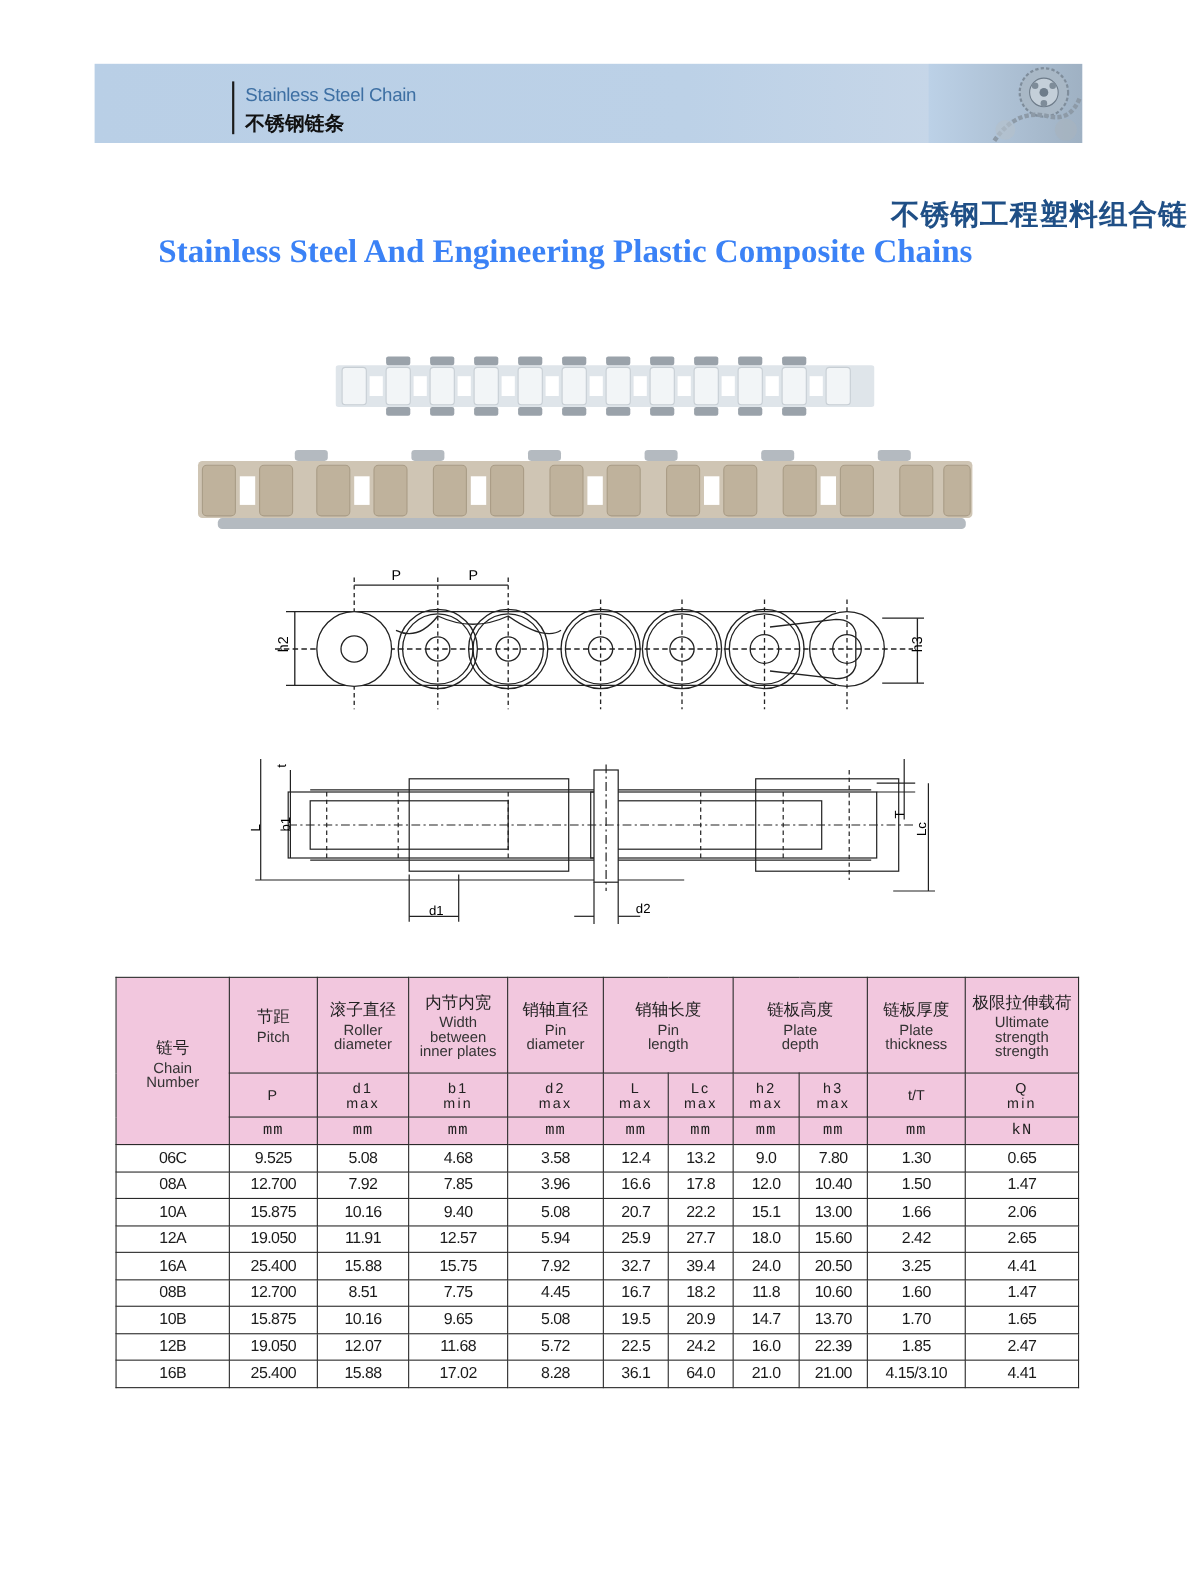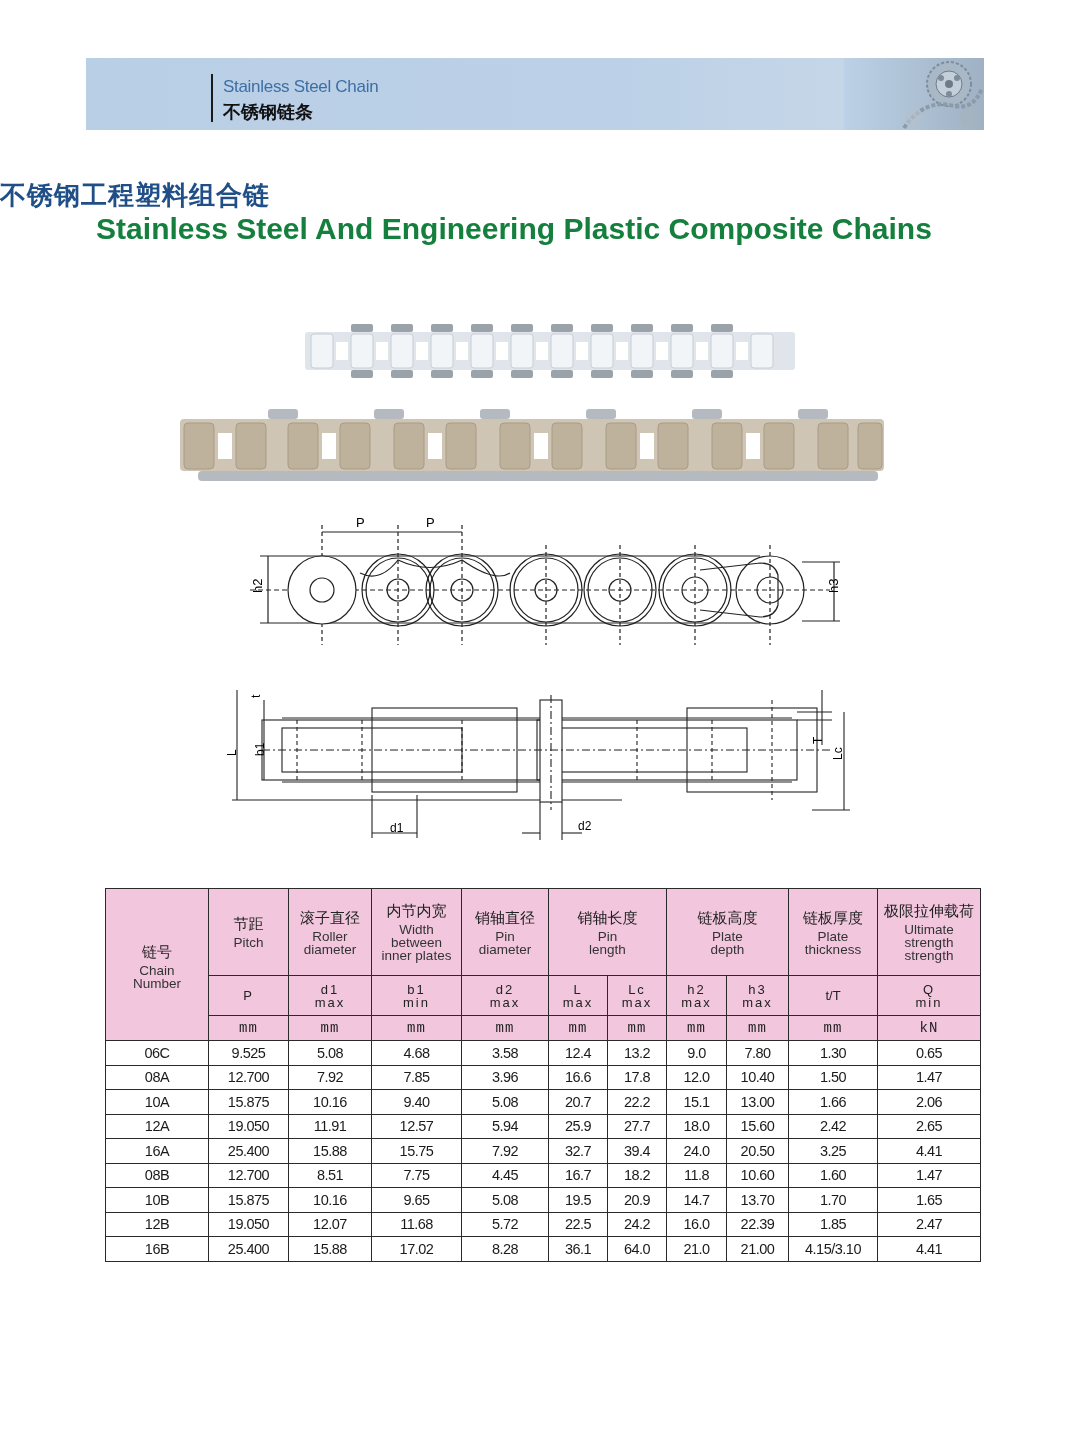--- a/index.html
+++ b/index.html
@@ -9,22 +9,22 @@
   }
   .banner {
     position: absolute; left: 86px; top: 58px; width: 898px; height: 72px;
     background: linear-gradient(90deg, #b9cfe6 0%, #bcd1e7 60%, #c6d6e8 85%, #d8e2ec 100%);
   }
   .banner .bar { position: absolute; left: 125px; top: 16px; width: 2px; height: 48px; background: #1a1a1a; }
   .banner .en { position: absolute; left: 137px; top: 19px; font-size: 17px; color: #3d6fa3; letter-spacing: -0.3px; }
   .banner .cn { position: absolute; left: 137px; top: 42px; font-size: 18px; color: #111; font-weight: bold; }
   .banner .gear-art { position: absolute; right: 0; top: 0; width: 140px; height: 72px; }
 
-  .title-cn { position: absolute; left: 0; width: 1080px; top: 178px; text-align: left; font-size: 26px; font-weight: bold; color: #1f4f86; letter-spacing: 1px; }
-  .title-en { position: absolute; left: 0; width: 1028px; top: 212px; text-align: center; font-family: Liberation Sans, sans-serif; font-size: 30px; font-weight: bold; color: #15803d; }
+  .title-cn { position: absolute; left: 0; width: 1080px; top: 178px; text-align: right; font-size: 26px; font-weight: bold; color: #1f4f86; letter-spacing: 1px; }
+  .title-en { position: absolute; left: 0; width: 1028px; top: 212px; text-align: center; font-family: Liberation Serif, serif; font-size: 30px; font-weight: bold; color: #3b82f6; }
 
   .photo { position: absolute; }
   .diagram { position: absolute; }
 
   table.spec {
     position: absolute; left: 105px; top: 888px; width: 875px;
     border-collapse: collapse; font-size: 14px; table-layout: fixed;
   }
   table.spec td, table.spec th { border: 1.5px solid #2a2a2a; text-align: center; padding: 0; }
   table.spec thead td { background: #f2c7de; color: #222; font-weight: normal; }

